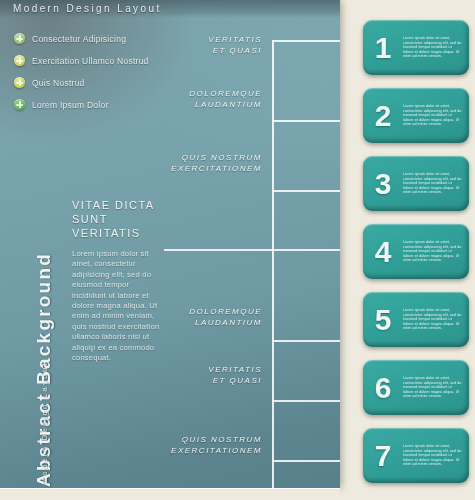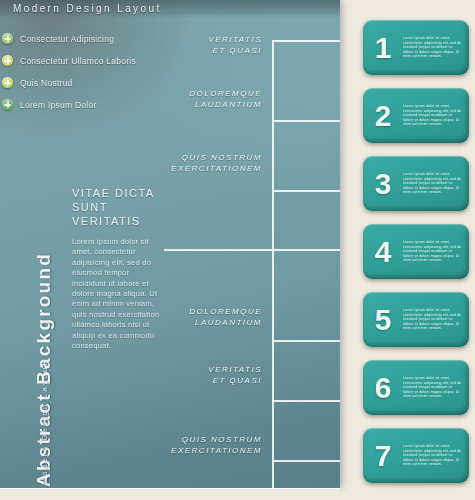--- a/index.html
+++ b/index.html
@@ -30,21 +30,21 @@
     background:linear-gradient(180deg,rgba(62,78,86,.62) 0%,rgba(70,88,96,.30) 70%,rgba(70,88,96,0) 100%);
   }
   .header-title{
     position:absolute;left:13px;top:3px;
     font-size:10px;letter-spacing:2.4px;color:#e9eef0;
     text-shadow:0 1px 1px rgba(0,0,0,.45);
     white-space:nowrap;
   }
 
   
-  .bullets{position:absolute;left:2px;top:30px;width:190px;}
+  .bullets{position:absolute;left:14px;top:30px;width:190px;}
   .bullet-row{display:flex;align-items:center;height:17px;margin-bottom:5px;}
   .bullet-ico{
     width:11px;height:11px;border-radius:50%;
     margin-right:7px;flex:0 0 auto;position:relative;
     box-shadow:0 1px 2px rgba(0,0,0,.35), inset 0 1px 1px rgba(255,255,255,.55);
   }
   .bullet-ico:before{
     content:"";position:absolute;left:4.5px;top:2px;width:2px;height:7px;
     background:#f2f6ef;border-radius:1px;
   }
@@ -68,21 +68,21 @@
     text-shadow:0 1px 2px rgba(0,0,0,.4);white-space:nowrap;text-align:left;
   }
   .vside-sub{
     position:absolute;left:-74px;top:148px;width:240px;
     transform:rotate(-90deg);transform-origin:center;
     font-size:7.5px;letter-spacing:2.4px;color:#e2e9ea;
     text-shadow:0 1px 1px rgba(0,0,0,.35);white-space:nowrap;text-align:left;
   }
 
   
-  .article{position:absolute;left:72px;top:186px;width:92px;}
+  .article{position:absolute;left:72px;top:198px;width:92px;}
   .article-h{
     font-size:11px;letter-spacing:1.5px;color:#f1f5f6;line-height:14px;
     text-shadow:0 1px 1px rgba(0,0,0,.35);margin-bottom:9px;
   }
   .article-p{
     font-size:7.6px;line-height:10.4px;color:#dbe5e7;letter-spacing:.2px;
     text-shadow:0 1px 1px rgba(0,0,0,.25);
   }
 
   
@@ -137,21 +137,21 @@
   <div class="header-bar"></div>
   <div class="header-title">Modern Design Layout</div>
 
   <div class="bullets">
     <div class="bullet-row">
       <span class="bullet-ico" style="background:radial-gradient(circle at 35% 30%,#b7d79a,#8fbf6a 70%,#6f9f4e);"></span>
       <span class="bullet-label">Consectetur Adipisicing</span>
     </div>
     <div class="bullet-row">
       <span class="bullet-ico" style="background:radial-gradient(circle at 35% 30%,#e4e79a,#cbcf63 70%,#a9ae45);"></span>
-      <span class="bullet-label">Consectetur Ullamco Laboris</span>
+      <span class="bullet-label">Exercitation Ullamco Nostrud</span>
     </div>
     <div class="bullet-row">
       <span class="bullet-ico" style="background:radial-gradient(circle at 35% 30%,#dfe790,#c2cf55 70%,#9fae3c);"></span>
       <span class="bullet-label">Quis Nostrud</span>
     </div>
     <div class="bullet-row">
       <span class="bullet-ico" style="background:radial-gradient(circle at 35% 30%,#8ed183,#5ab255 70%,#3d9240);"></span>
       <span class="bullet-label">Lorem Ipsum Dolor</span>
     </div>
   </div>

